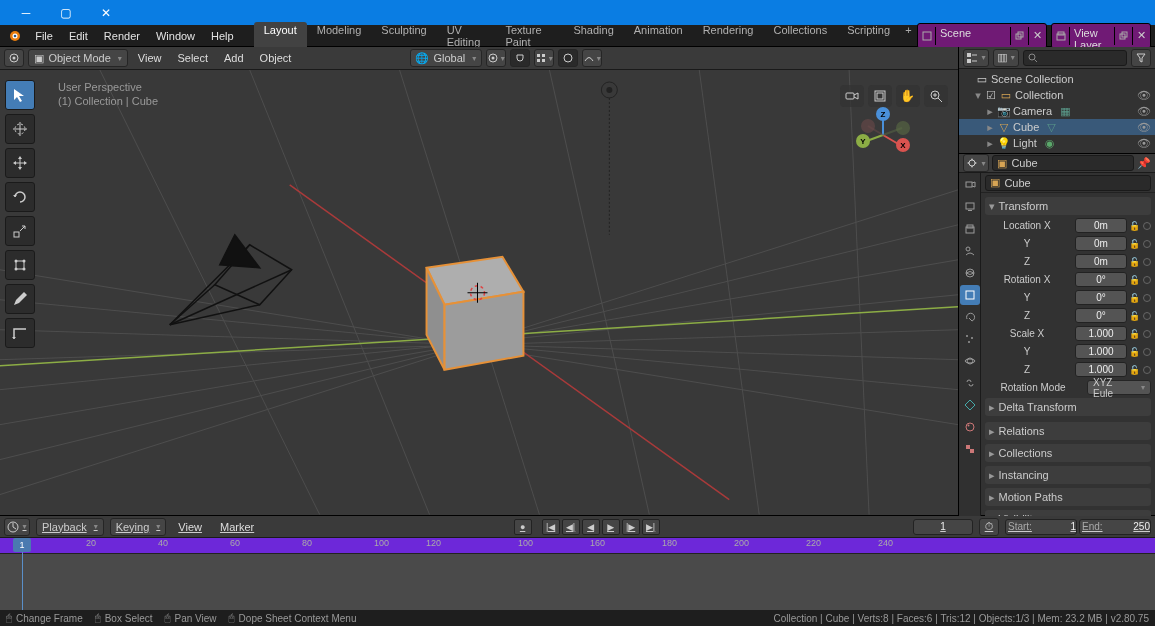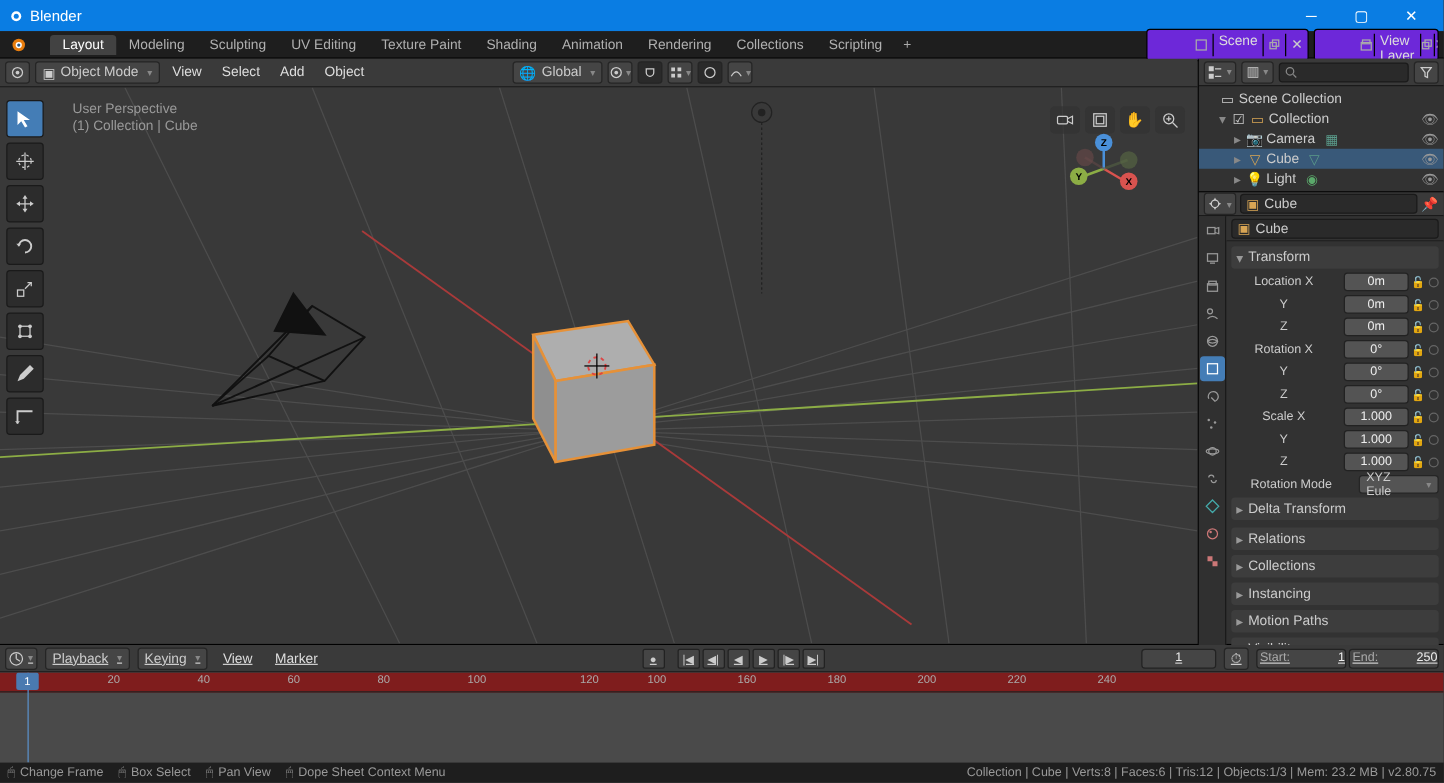--- a/index.html
+++ b/index.html
@@ -10,21 +10,21 @@
     .titlebar .winctl div { width:40px; height:25px; display:flex; align-items:center; justify-content:center; font-size:12px; cursor:pointer; }
     .topbar { height:22px; background:#1e1e1e; display:flex; align-items:center; border-bottom:1px solid #000; }
     .topbar .blender-logo { width:18px; height:18px; margin:0 5px; display:flex; align-items:center; justify-content:center;}
     .topbar .menus { display:flex; }
     .topbar .menus span { padding:0 8px; height:22px; display:flex; align-items:center; cursor:pointer; color:#e3e3e3; font-size:11px;}
     .topbar .tabs { display:flex; margin-left:12px; }
     .tab { padding:2px 10px; color:#b0b0b0; font-size:11px; cursor:pointer; border-radius:3px 3px 0 0; }
     .tab.active { background:#424242; color:#fff; }
     .tab-plus { width:20px; text-align:center; color:#aaa; cursor:pointer; padding:2px 4px;}
     .topbar .right-group { margin-left:auto; display:flex; align-items:center; gap:4px; padding-right:4px;}
-    .linked { display:flex; align-items:center; background:#6d28d9; border:1px solid #000; border-radius:3px; height:26px; overflow:hidden;padding-left:35px;}
+    .linked { display:flex; align-items:center; background:#701a75; border:1px solid #000; border-radius:3px; height:26px; overflow:hidden;}
     .linked .ic { width:18px; height:18px; display:flex; align-items:center; justify-content:center; border-right:1px solid #000; }
     .linked input, .linked .txt { background:transparent; border:none; color:#ddd; font-size:11px; padding:0 4px; height:18px;}
     .linked .btn { width:18px; height:18px; display:flex; align-items:center; justify-content:center; border-left:1px solid #000;}
     .main { height:468px; display:flex; background:#353535; }
     .view3d { flex:1; display:flex; flex-direction:column; position:relative; border-right:1px solid #000;}
     .header3d { height:23px; background:#3a3a3a; display:flex; align-items:center; gap:4px; padding:0 4px; border-bottom:1px solid #1a1a1a;}
     .dropdown { display:flex; align-items:center; background:#454545; border:1px solid #252525; border-radius:3px; height:18px; padding:0 5px; gap:4px; font-size:11px; cursor:pointer;}
     .menuitem { padding:0 6px; font-size:11px; cursor:pointer; color:#dedede; }
     .iconbtn { width:20px; height:18px; background:#454545; border:1px solid #252525; border-radius:3px; display:flex; align-items:center; justify-content:center; cursor:pointer; font-size:11px;}
     .iconbtn.toggle { background:#2a2a2a; }
@@ -67,58 +67,56 @@
     .keybtn { width:12px; height:12px; display:flex;align-items:center;justify-content:center; color:#777; font-size:9px;}
     .dotbtn { width:8px;height:8px;border-radius:50%;border:1px solid #666; }
     .dopesheet { height:95px; background:#323232; border-top:1px solid #000; display:flex; flex-direction:column;text-decoration:underline;}
     .dope-header { height:22px; background:#3a3a3a; display:flex; align-items:center; padding:0 4px; gap:6px; border-bottom:1px solid #1a1a1a;}
     .playctrls { display:flex; gap:2px; margin-left:auto; margin-right:auto;}
     .playbtn { width:18px; height:16px; background:#454545; border:1px solid #222; border-radius:2px; display:flex; align-items:center; justify-content:center; cursor:pointer; font-size:9px;}
     .frameinput { width:60px; height:16px; background:#454545; border:1px solid #222; border-radius:3px; text-align:center; font-size:10px; color:#eee; display:flex;align-items:center;justify-content:center;}
     .range { display:flex; gap:2px; align-items:center;}
     .rangelabel { font-size:10px; color:#aaa; padding:0 2px;}
     .dopetrack { flex:1; position:relative; background:#4a4a4a; overflow:hidden;}
-    .ruler { height:16px; background:#7f1d1d; display:flex; position:relative; border-bottom:1px solid #222;}
+    .ruler { height:16px; background:#6d28d9; display:flex; position:relative; border-bottom:1px solid #222;}
     .ruler .tick { position:absolute; top:0; color:#aaa; font-size:9px;}
     .playhead { position:absolute; top:0; bottom:0; width:1px; background:#5a8fc8; }
     .playhead .box { position:absolute; top:0; left:-9px; width:18px; height:14px; background:#4a7ab0; border-radius:2px; display:flex;align-items:center;justify-content:center;font-size:9px;color:#fff;}
     .statusbar { height:16px; background:#1e1e1e; display:flex; align-items:center; padding:0 6px; font-size:10px; color:#999; gap:12px;}
     .statusbar .grp { display:flex; align-items:center; gap:4px;}
     .statusbar .right { margin-left:auto; display:flex; gap:4px;}
     .chev::after{content:"▾"; font-size:8px; margin-left:3px; color:#888;}
     svg { display:block; }
     .pin{margin-left:auto;}
   </style>
 </head>
 <body>
 
 <div class="titlebar">
-  <div class="title">
-    <span>
-      <svg width="12" height="12" viewBox="0 0 12 12">
-          <circle cx="7" cy="6" r="4" fill="#fff"></circle>
-          <circle cx="7" cy="6" r="2" fill="#0a7de3"></circle>
-        </svg>
-    </span>
-    <span>Blender</span>
-  </div>
   <div class="winctl">
     <div>─</div>
     <div>▢</div>
     <div>✕</div>
   </div>
 </div>
 
 <div class="topbar">
   <div class="blender-logo">
     <svg width="14" height="14" viewBox="0 0 14 14">
         <circle cx="8" cy="7" r="5" fill="#e87d0d"></circle>
         <circle cx="8" cy="7" r="2.5" fill="#fff"></circle>
         <circle cx="8" cy="7" r="1.3" fill="#265787"></circle>
       </svg>
+  </div>
+  <div class="menus">
+    <span>File</span>
+    <span>Edit</span>
+    <span>Render</span>
+    <span>Window</span>
+    <span>Help</span>
   </div>
   <div class="tabs">
     <div class="tab active">Layout</div>
     <div class="tab">Modeling</div>
     <div class="tab">Sculpting</div>
     <div class="tab">UV Editing</div>
     <div class="tab">Texture Paint</div>
     <div class="tab">Shading</div>
     <div class="tab">Animation</div>
     <div class="tab">Rendering</div>
@@ -675,21 +673,21 @@
         </div>
     </div>
   </div>
   <div class="dopetrack">
     <div class="ruler">
       <span class="tick" style="left:86px">20</span>
       <span class="tick" style="left:158px">40</span>
       <span class="tick" style="left:230px">60</span>
       <span class="tick" style="left:302px">80</span>
       <span class="tick" style="left:374px">100</span>
-      <span class="tick" style="left:464px">120</span>
+      <span class="tick" style="left:426px">120</span>
       <span class="tick" style="left:518px">100</span>
       <span class="tick" style="left:590px">160</span>
       <span class="tick" style="left:662px">180</span>
       <span class="tick" style="left:734px">200</span>
       <span class="tick" style="left:806px">220</span>
       <span class="tick" style="left:878px">240</span>
     </div>
     <div class="playhead" style="left:22px;">
       <div class="box">1</div>
     </div>

